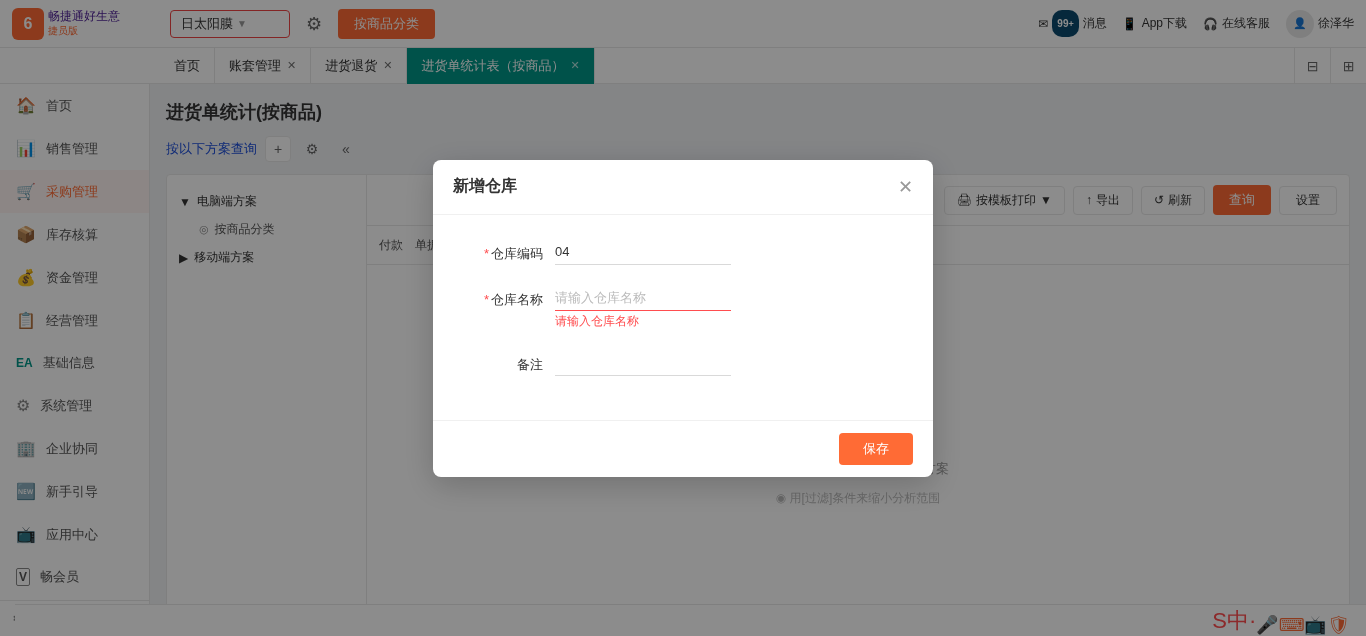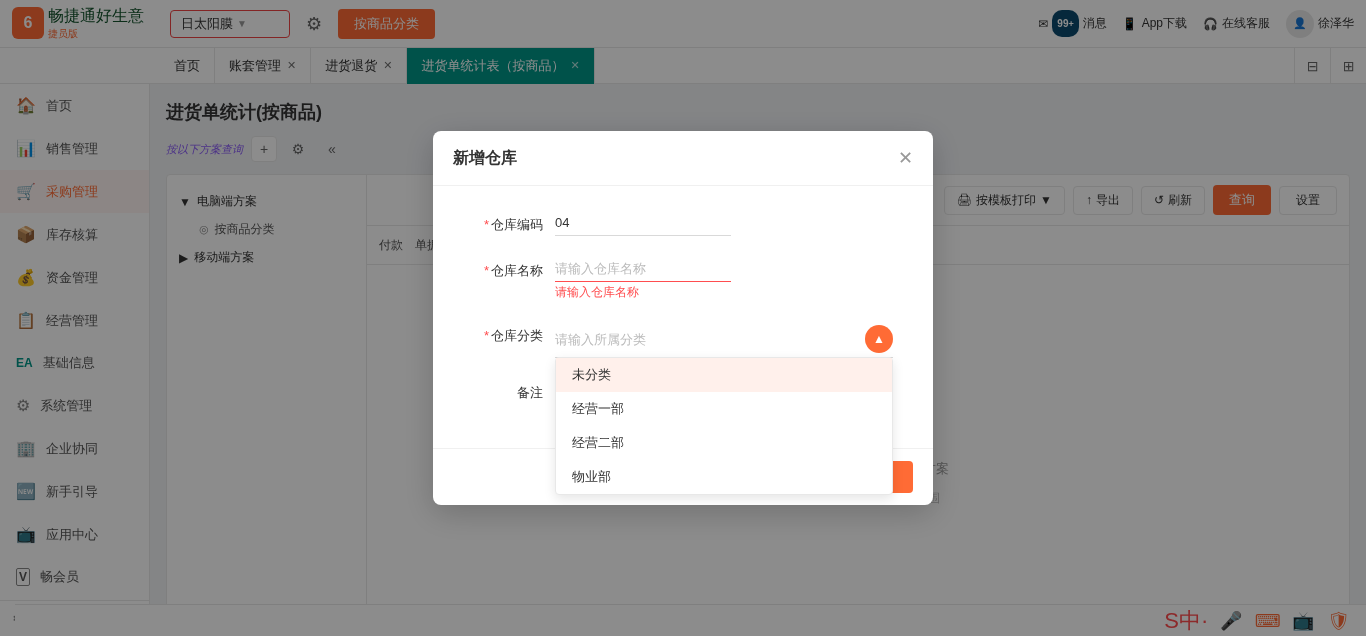--- a/index.html
+++ b/index.html
@@ -13,21 +13,21 @@
     }
     .logo-area {
       display: flex; align-items: center; gap: 4px;
       width: 150px; flex-shrink: 0;
     }
     .logo-icon {
       width: 32px; height: 32px; background: #ff6b35; border-radius: 6px;
       display: flex; align-items: center; justify-content: center;
       color: white; font-weight: bold; font-size: 16px;
     }
-    .logo-text { font-size: 16px; color: #14532d; line-height: 1.3; }
+    .logo-text { font-size: 12px; color: #4c1d95; line-height: 1.3; }
     .logo-badge { font-size: 10px; color: #ff6b35; }
     .store-selector {
       display: flex; align-items: center; gap: 4px;
       border: 1px solid #ef4444; border-radius: 4px;
       padding: 4px 10px; cursor: pointer; background: #fff;
       color: #333; font-size: 13px; min-width: 120px;
     }
     .store-selector .arrow { color: #999; font-size: 10px; }
     .settings-btn {
       width: 32px; height: 32px; display: flex; align-items: center;
@@ -95,21 +95,21 @@
     .sidebar-bottom-icon { font-size: 16px; color: #888; cursor: pointer; }
 
     
     .content-area { flex: 1; display: flex; flex-direction: column; overflow: hidden; padding: 16px; background: #f0f2f5; }
 
     .page-title { font-size: 18px; font-weight: 600; color: #333; margin-bottom: 12px; }
 
     .toolbar-row {
       display: flex; align-items: center; gap: 8px; margin-bottom: 12px;
     }
-    .toolbar-label { font-size: 11px; color: #8b5cf6; font-style: italic; }
+    .toolbar-label { font-size: 13px; color: #1d4ed8; }
     .toolbar-btn {
       width: 26px; height: 26px; display: flex; align-items: center;
       justify-content: center; cursor: pointer; color: #666;
       border: 1px solid #e8e8e8; border-radius: 4px; background: #fff; font-size: 14px;
     }
     .toolbar-btn.icon-only { border: none; background: transparent; }
 
     .content-body { display: flex; gap: 0; flex: 1; background: #fff; border-radius: 4px; border: 1px solid #e8e8e8; overflow: hidden; }
 
     
@@ -243,22 +243,22 @@
     }
     .btn-save {
       background: #ff6b35; color: white; border: none; border-radius: 4px;
       padding: 7px 24px; cursor: pointer; font-size: 13px;
     }
 
     
     .status-bar {
       position: fixed; bottom: 0; left: 0; right: 0; height: 32px;
       background: #fff; border-top: 1px solid #e8e8e8;
-      display: flex; align-items: center; justify-content: flex-end;
-      padding: 0 16px; gap: 12px; margin-left: 15px;
+      display: flex; align-items: flex-end; justify-content: flex-end;
+      padding: 0 16px;  margin-left: 15px;
     }
     .status-icon { font-size: 18px; color: #ff6b35; cursor: pointer; }
     .status-icon.s-icon { color: #ff4d4f; font-size: 22px; }
   </style>
 </head>
 <body>
 
 <div class="top-header">
   <div class="logo-area">
     <div class="logo-icon">6</div>
@@ -466,38 +466,20 @@
       <div class="form-row">
         <span class="form-label">
           <span class="required">*</span><span>仓库名称</span>
         </span>
         <div class="form-field-wrap">
           <input class="form-input error" type="text" placeholder="请输入仓库名称" style="">
           <div class="field-error">请输入仓库名称</div>
         </div>
       </div>
 
-      <div class="form-row">
-        <span class="form-label">
-          <span class="required">*</span><span>仓库分类</span>
-        </span>
-        <div class="category-wrap">
-          <div class="category-input-row">
-            <input class="category-input" type="text" placeholder="请输入所属分类" style="">
-            <div class="category-toggle">▲</div>
-          </div>
-
-          <div class="category-dropdown">
-            <div class="dropdown-item selected">未分类</div>
-            <div class="dropdown-item">经营一部</div>
-            <div class="dropdown-item">经营二部</div>
-            <div class="dropdown-item">物业部</div>
-          </div>
-        </div>
-      </div>
 
       <div class="form-row">
         <span class="form-label">备注</span>
         <div class="form-field-wrap">
           <input class="form-input" type="text" style="">
         </div>
       </div>
     </div>
     <div class="modal-footer">
       <button class="btn-save">保存</button>

